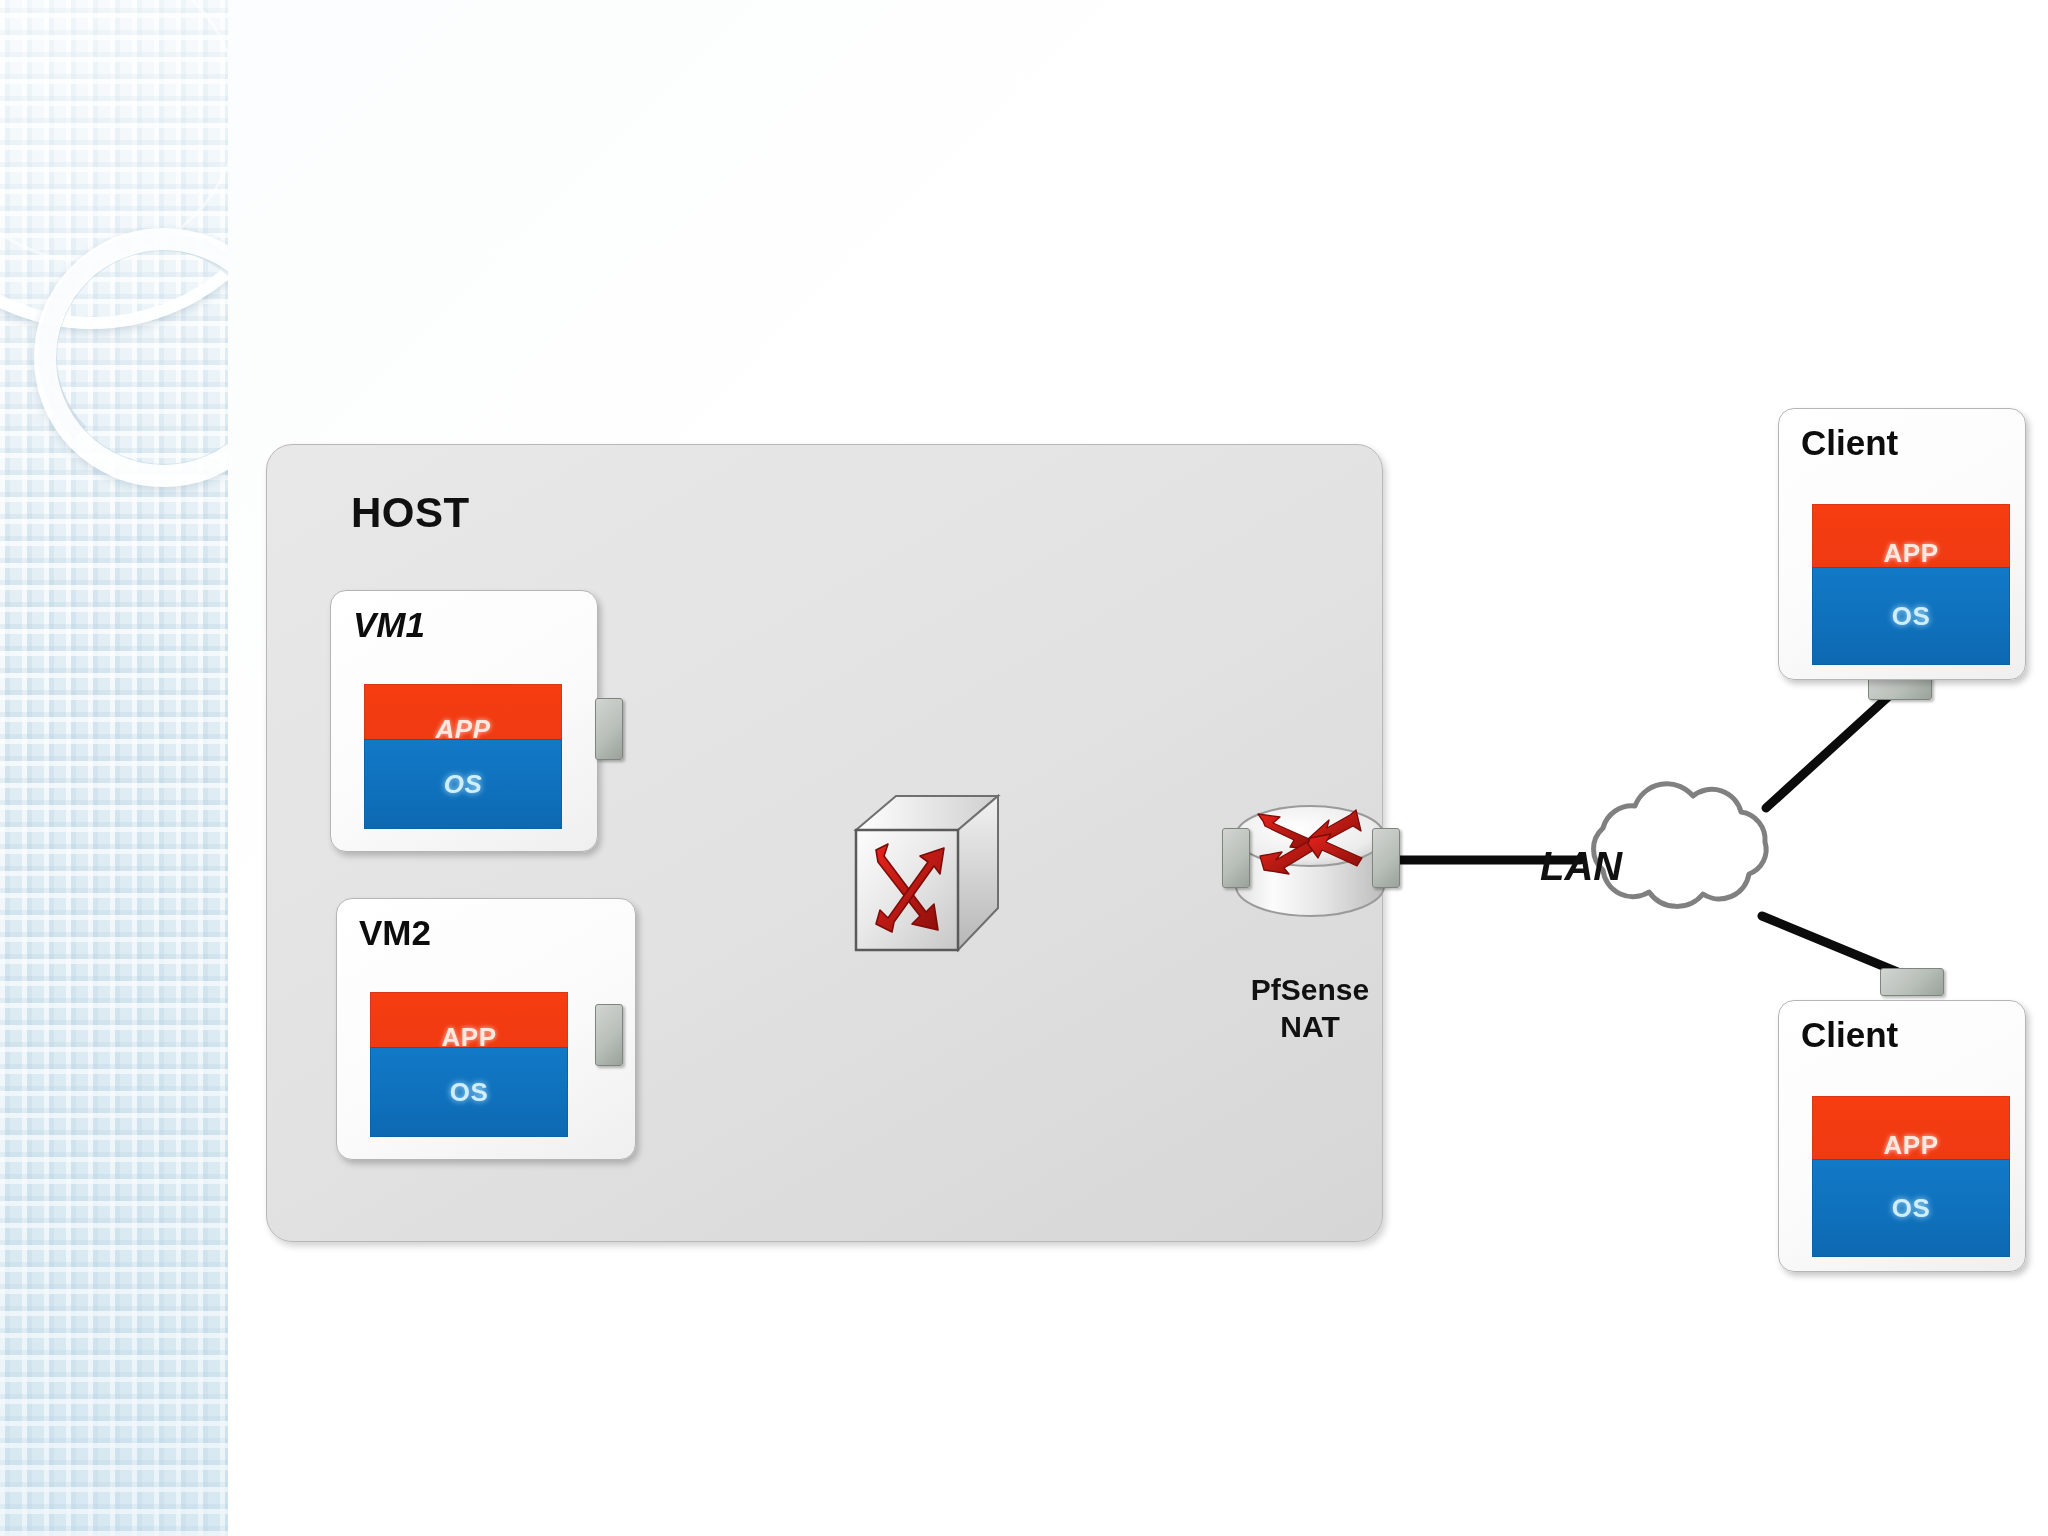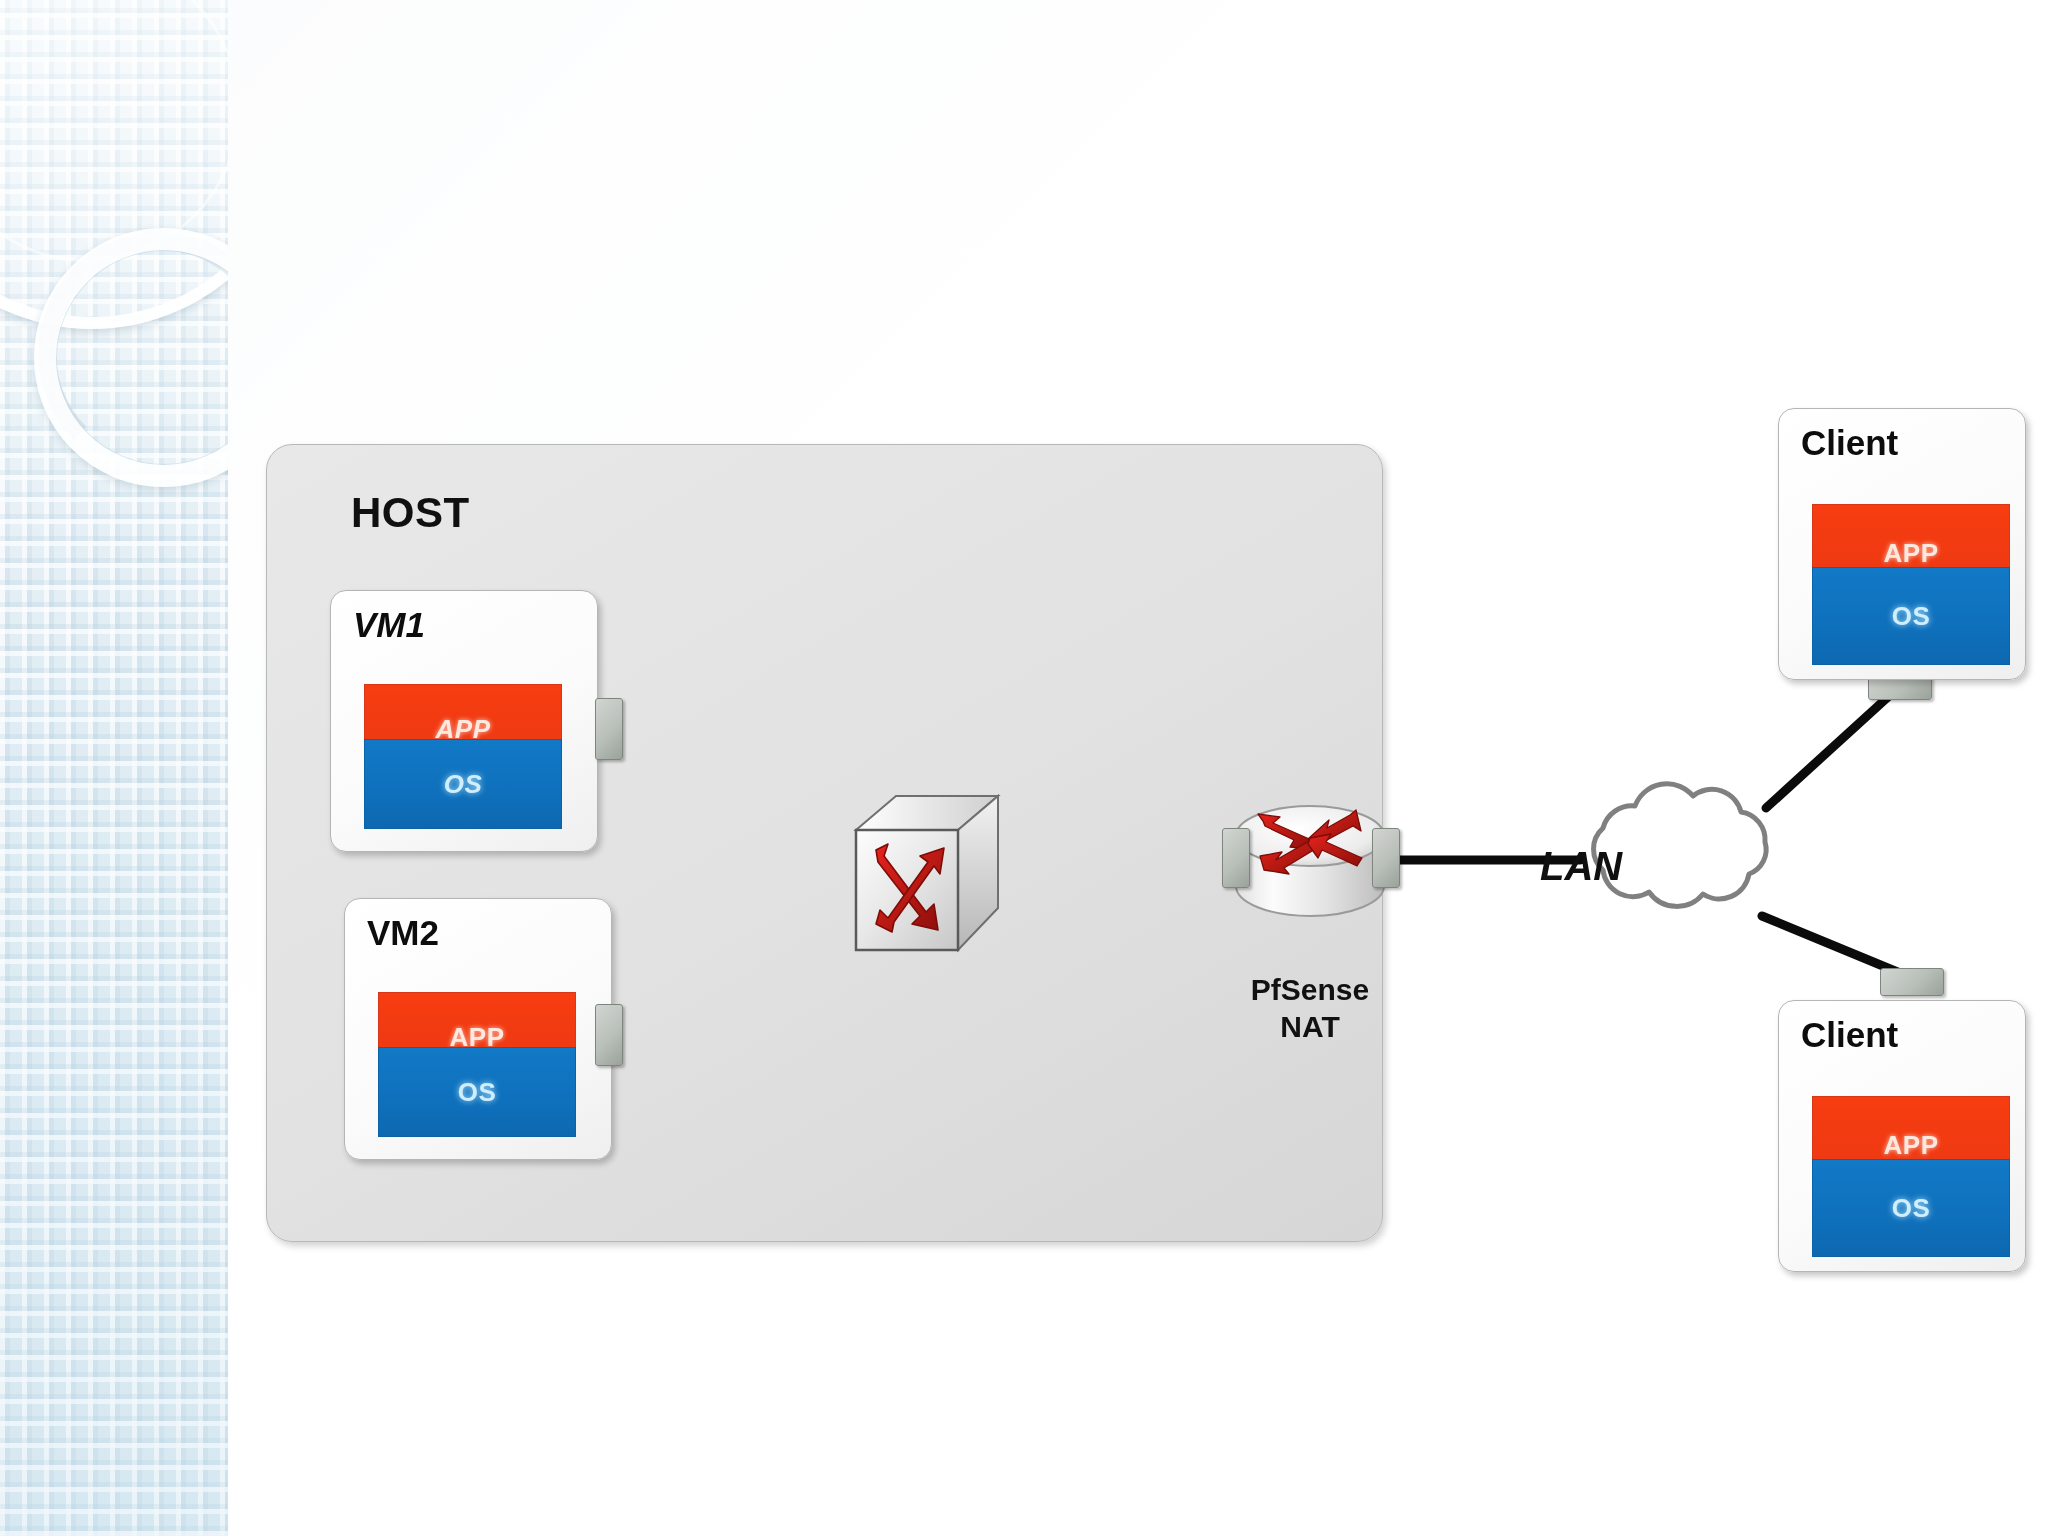--- a/index.html
+++ b/index.html
@@ -163,21 +163,21 @@
     text-shadow: 0 0 6px rgba(190,235,255,0.95);
     border: 1px solid #0c62a6;
   }
 
   
   #vm1 { left: 330px; top: 590px; width: 266px; height: 260px; font-style: italic; }
   #vm1 .layer-app { top: 56px;  height: 88px; }
   #vm1 .layer-os  { top: 148px; height: 88px; }
 
   
-  #vm2 { left: 344px; top: 898px; width: 266px; height: 260px; }
+  #vm2 { left: 336px; top: 898px; width: 266px; height: 260px; padding-left: 32px; }
   #vm2 .layer-app { top: 56px;  height: 88px; }
   #vm2 .layer-os  { top: 148px; height: 88px; }
 
   
   #client-top { left: 1778px; top: 408px; width: 246px; height: 270px; }
   #client-top .layer-app { top: 58px;  height: 96px; }
   #client-top .layer-os  { top: 158px; height: 96px; }
 
   
   #client-bottom { left: 1778px; top: 1000px; width: 246px; height: 270px; }

